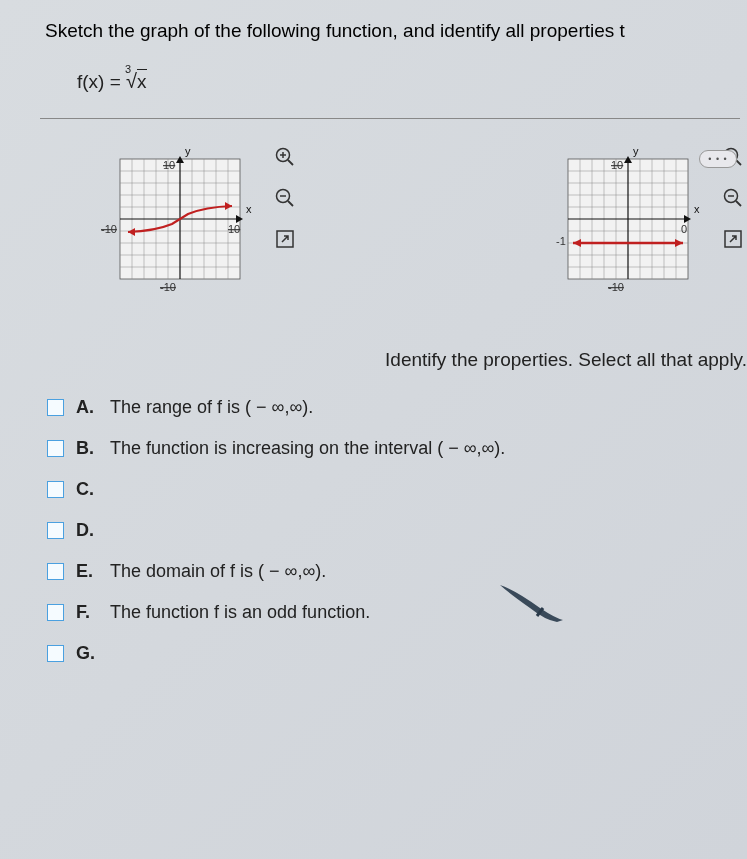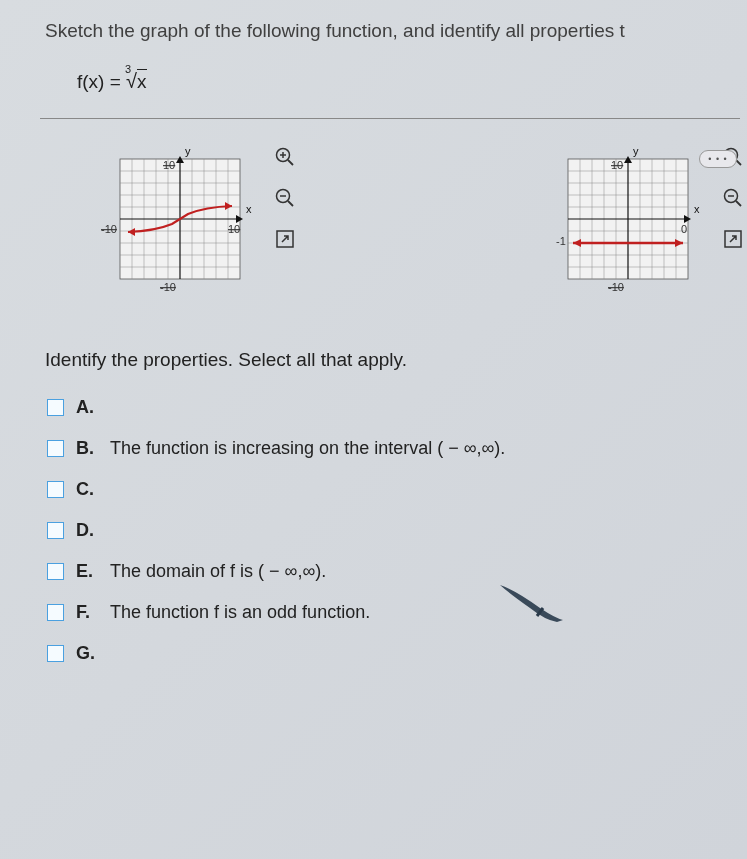--- a/index.html
+++ b/index.html
@@ -8,21 +8,21 @@
       height: 859px;
       background: linear-gradient(135deg, #d8dce0 0%, #d0d4da 100%);
       font-family: Arial, sans-serif;
       padding: 20px 0 0 45px;
       color: #222;
       position: relative;
       overflow: hidden;
     }
     .question-text {
       font-size: 19px;
-      color: #404040;
+      color: #000000;
       margin-bottom: 28px;
     }
     .formula {
       font-size: 19px;
       margin-left: 32px;
       margin-bottom: 25px;
     }
     .radical { position: relative; display: inline-block; }
     .hr-line {
       border: none;
@@ -57,20 +57,21 @@
     .tools { display: flex; flex-direction: column; gap: 15px; margin-top: 5px; }
     .tool-btn {
       width: 26px; height: 26px;
       display: flex; align-items: center; justify-content: center;
       color: #333;
     }
     .identify-text {
       margin-top: 50px;
       font-size: 19px;
       margin-bottom: 26px;
+      text-align: right;
     }
     .options { display: flex; flex-direction: column; gap: 20px; margin-left: 2px; }
     .option-row { display: flex; align-items: center; gap: 12px; }
     .checkbox {
       width: 17px; height: 17px;
       border: 1.5px solid #4aa0e0;
       background: #f5fbff;
       flex-shrink: 0;
     }
     .option-letter { font-weight: bold; font-size: 18px; width: 22px; }
@@ -220,20 +221,21 @@
     </div>
   </div>
 </div>
 
 <div class="identify-text">Identify the properties. Select all that apply.</div>
 
 <div class="options">
   <div class="option-row">
     <div class="checkbox"></div>
     <span class="option-letter">A.</span>
+    <span class="option-text">The range of f is ( − ∞,∞).</span>
   </div>
   <div class="option-row">
     <div class="checkbox"></div>
     <span class="option-letter">B.</span>
     <span class="option-text">The function is increasing on the interval ( − ∞,∞).</span>
   </div>
   <div class="option-row">
     <div class="checkbox"></div>
     <span class="option-letter">C.</span>
   </div>

